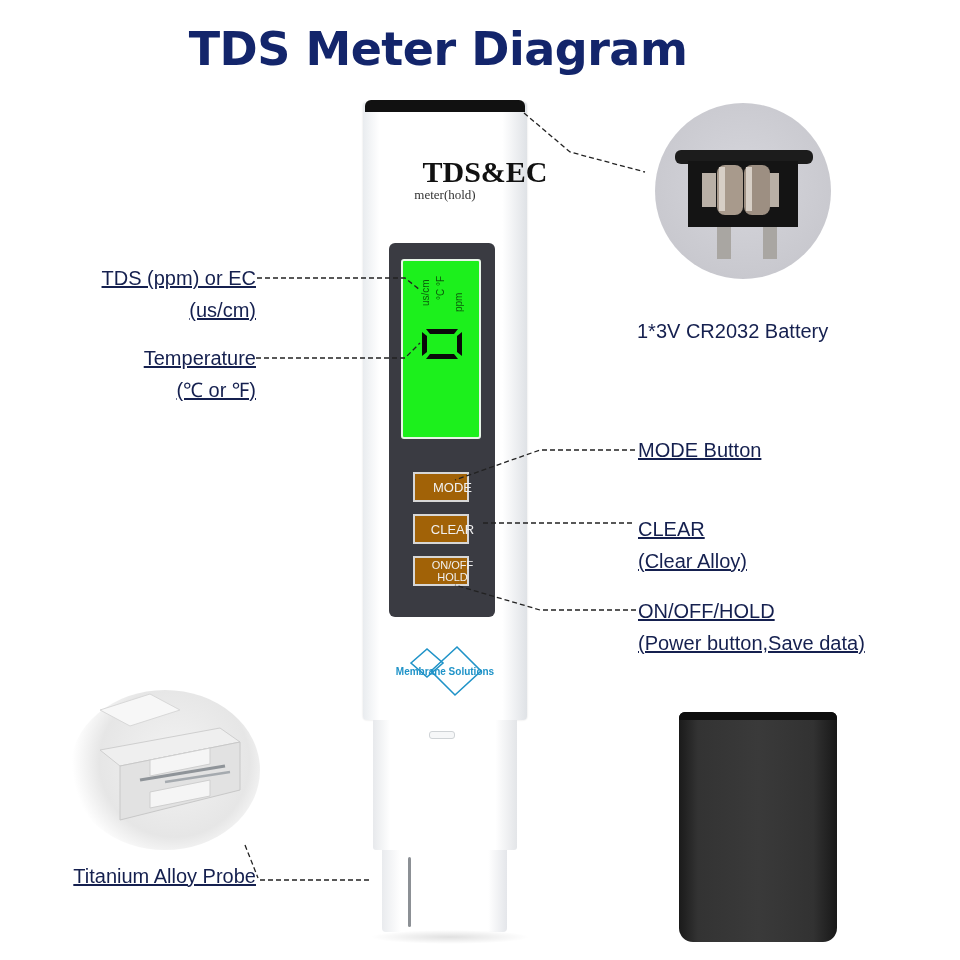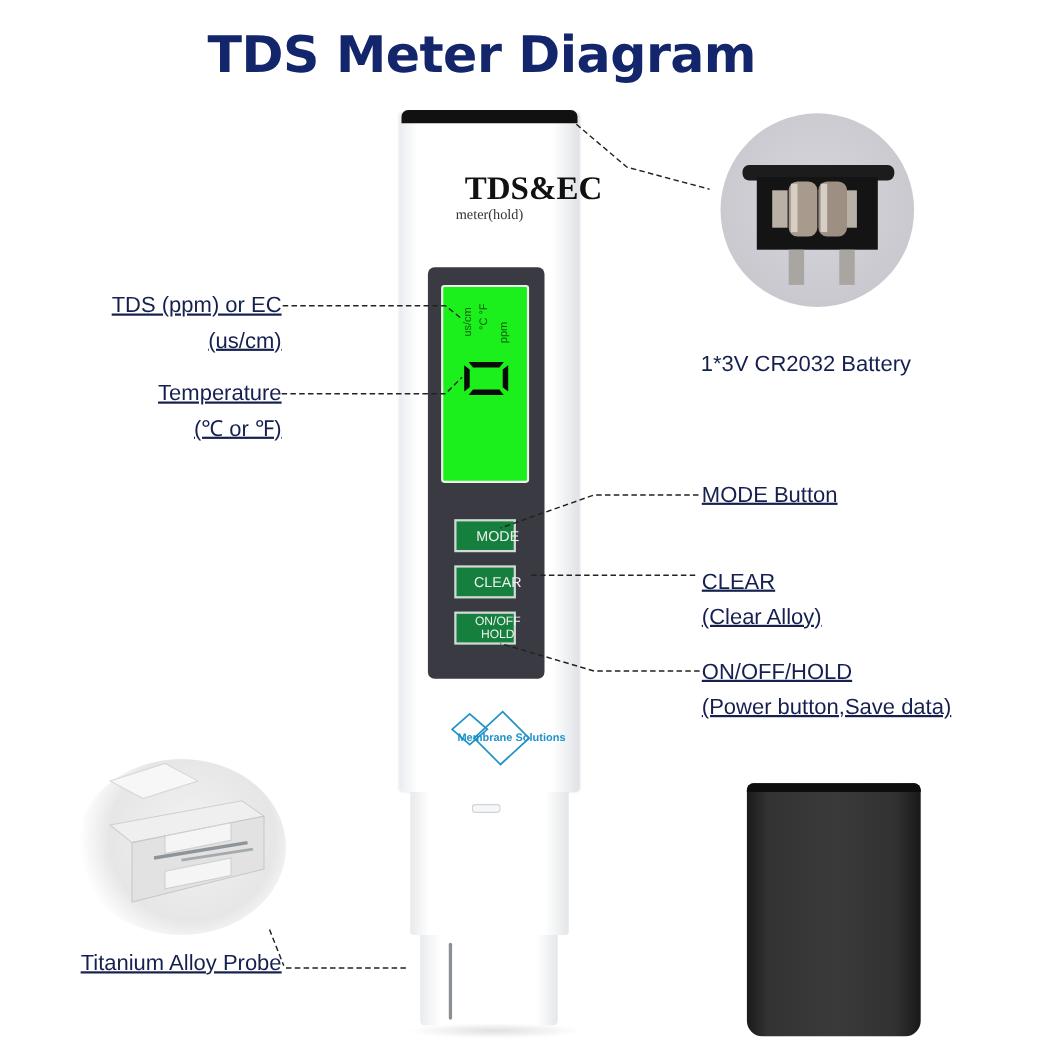--- a/index.html
+++ b/index.html
@@ -53,32 +53,32 @@
   .lcd-units {
     left: 417px; top: 266px; width: 60px; height: 60px;
   }
   .lcd-units span {
     position: absolute; transform: rotate(-90deg); transform-origin: left top;
     font-family: "Liberation Sans", sans-serif; font-size: 10px; color: #0b5a0b; white-space: nowrap;
   }
   .lcd-digit { left: 418px; top: 327px; width: 48px; height: 34px; }
 
   .btn {
-    box-sizing: border-box; border: 2px solid #d7d7d7; background: #15803d;
+    box-sizing: border-box; border: 2px solid #d7d7d7; background: #a16207;
     color: #f0f0f0; font-family: "Liberation Sans", sans-serif; text-align: center;
     display: flex; align-items: center; justify-content: center; padding-left: 23px;
   }
   .btn-mode { left: 413px; top: 472px; width: 56px; height: 30px; font-size: 13px; }
   .btn-clear { left: 413px; top: 514px; width: 56px; height: 30px; font-size: 13px; }
   .btn-onoff { left: 413px; top: 556px; width: 56px; height: 30px; font-size: 11px; line-height: 12px; flex-direction: column; }
 
   .logo { left: 383px; top: 643px; width: 130px; height: 55px; }
   .logo-text {
     left: 363px; top: 666px; width: 164px; text-align: center;
-    font-family: "Liberation Sans", sans-serif; font-weight: bold; font-size: 10px; color: #1f93c8; padding-left: 20px;
+    font-family: "Liberation Sans", sans-serif; font-weight: bold; font-size: 10px; color: #1f93c8;
   }
 
   .probe-upper {
     left: 373px; top: 720px; width: 144px; height: 130px;
     background: linear-gradient(90deg, #e7e9ec 0%, #ffffff 12%, #ffffff 85%, #e3e5e8 100%);
     border-radius: 0 0 3px 3px;
   }
   .probe-notch { left: 429px; top: 731px; width: 24px; height: 6px; border: 1px solid #cfd3d6; border-radius: 3px; background: #f6f7f8; }
   .probe-lower {
     left: 382px; top: 850px; width: 125px; height: 82px;

